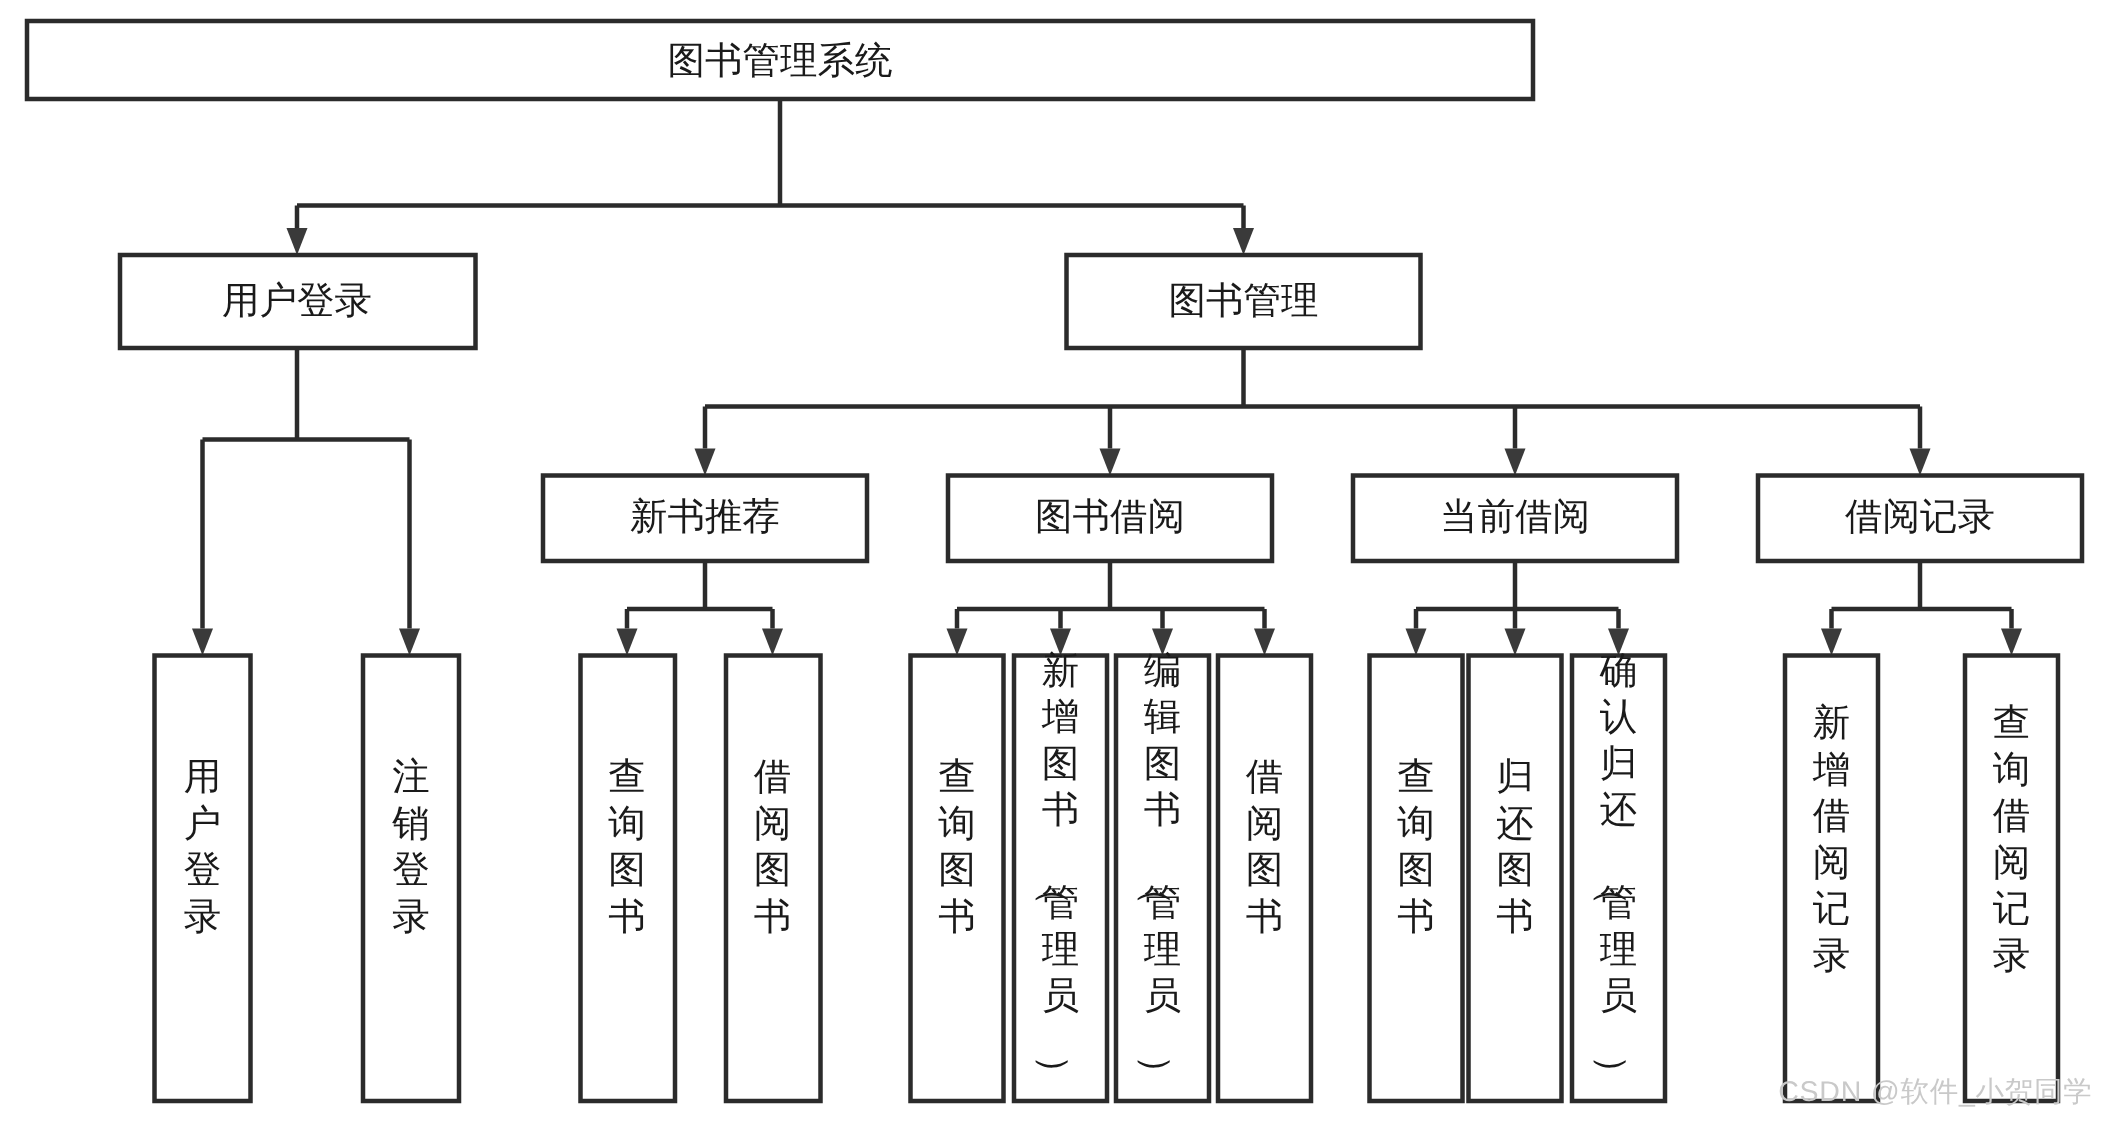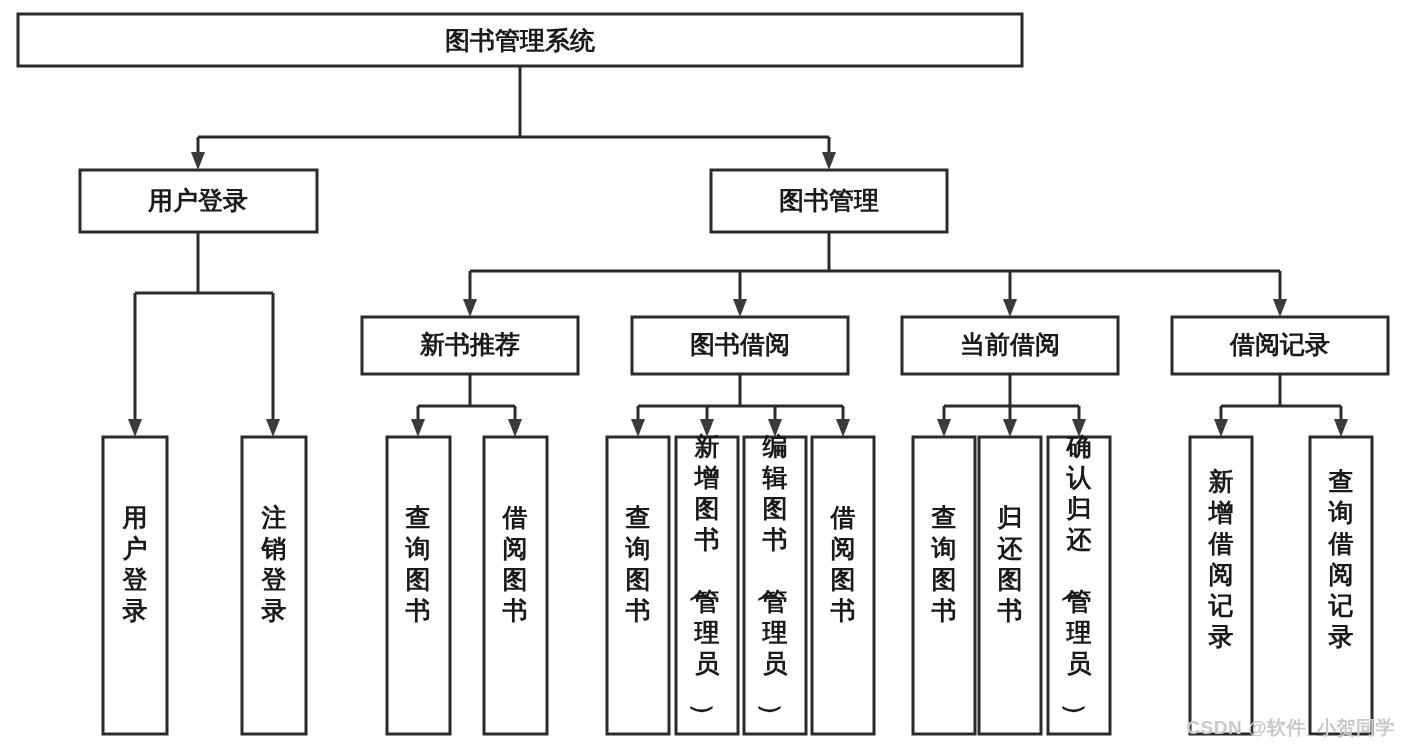--- a/index.html
+++ b/index.html
@@ -11,21 +11,20 @@
     width: 1405px;
     height: 747px;
     font-family: "Liberation Sans", "DejaVu Sans", sans-serif;
     overflow: hidden;
   }
   #diagram-root {
     position: relative;
     width: 1405px;
     height: 747px;
     background: #ffffff;
-    font-weight: bold;
   }
   svg.canvas {
     position: absolute;
     left: 0;
     top: 0;
     width: 1405px;
     height: 747px;
   }
   .node-box {
     fill: #ffffff;

